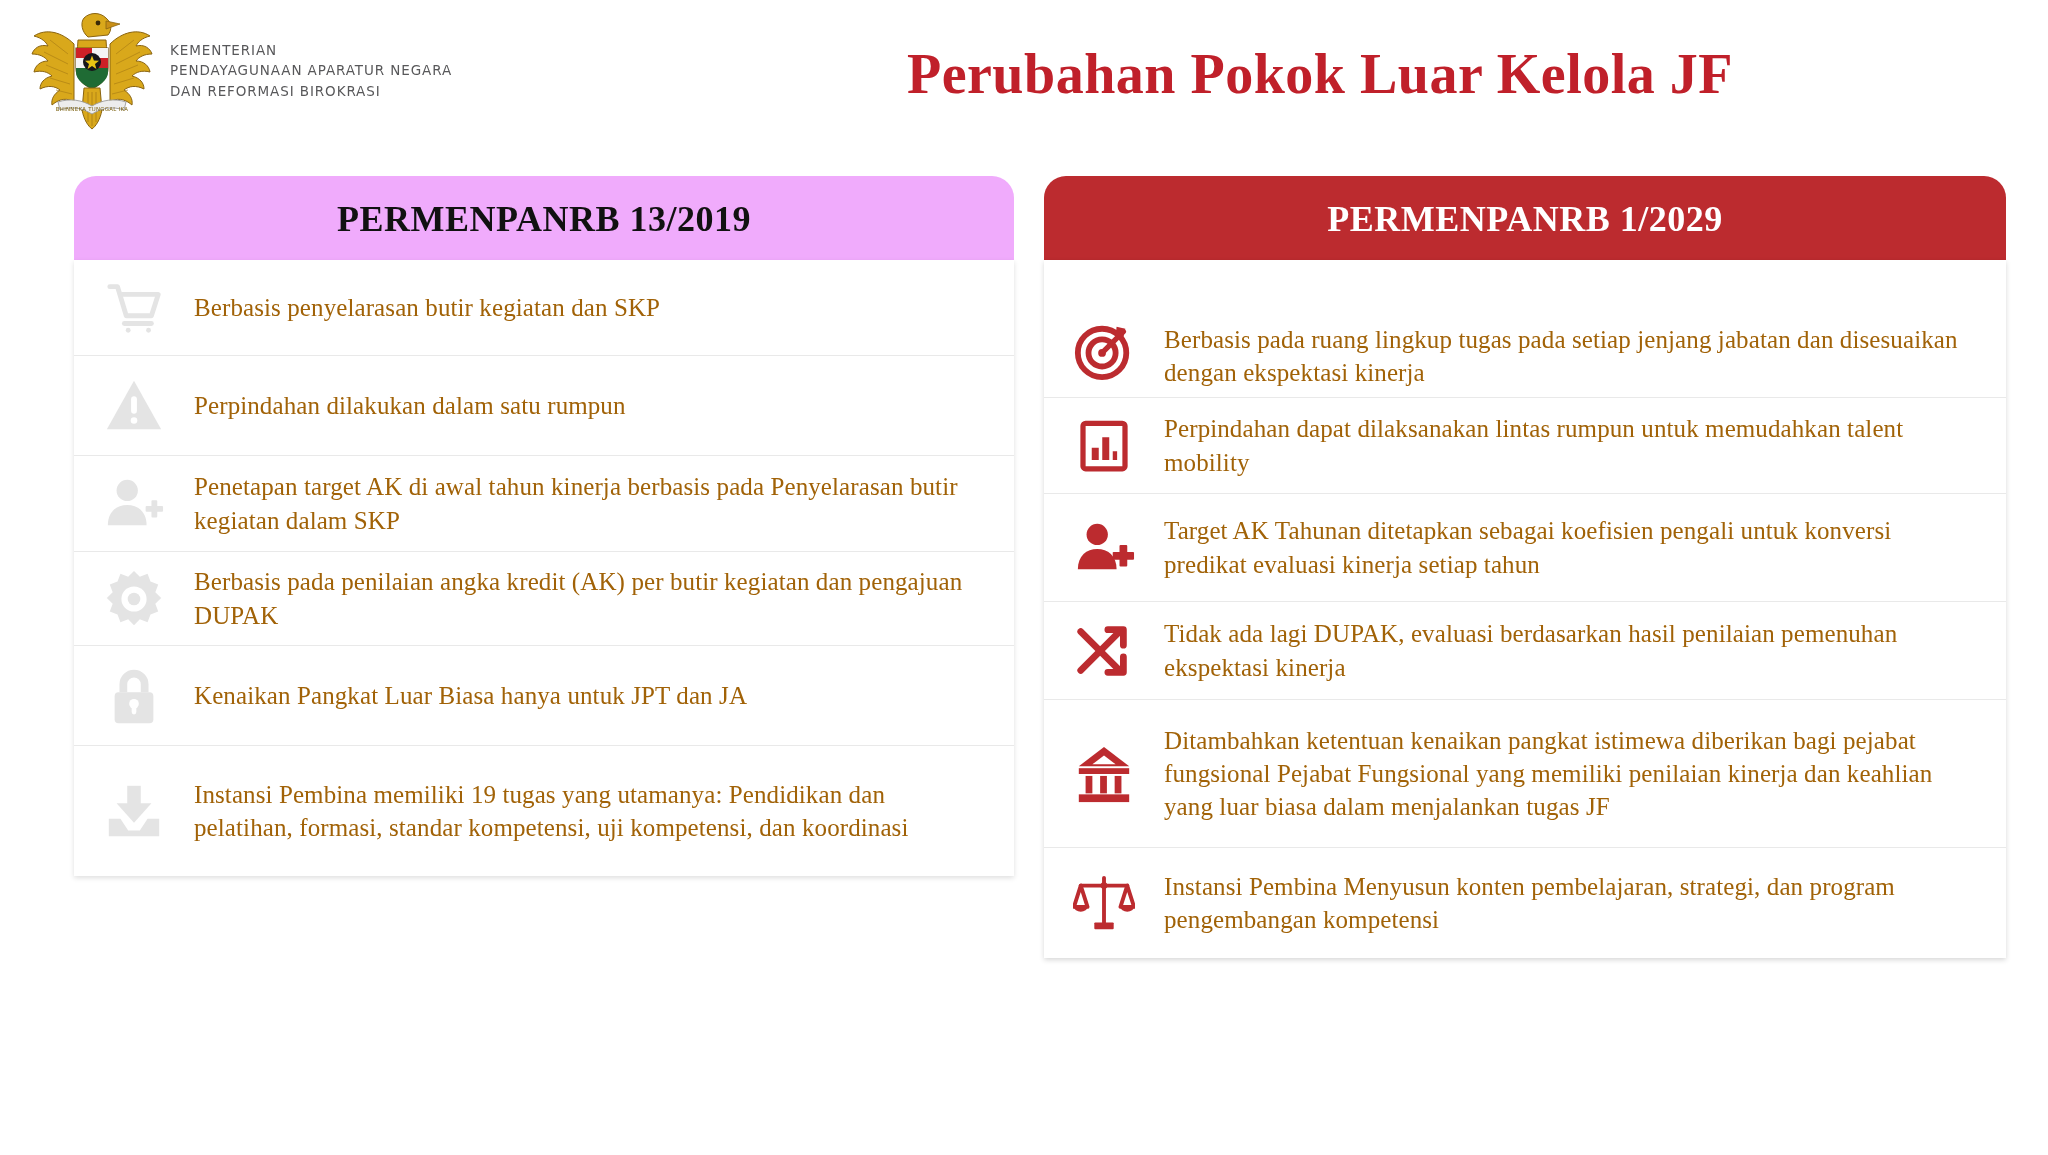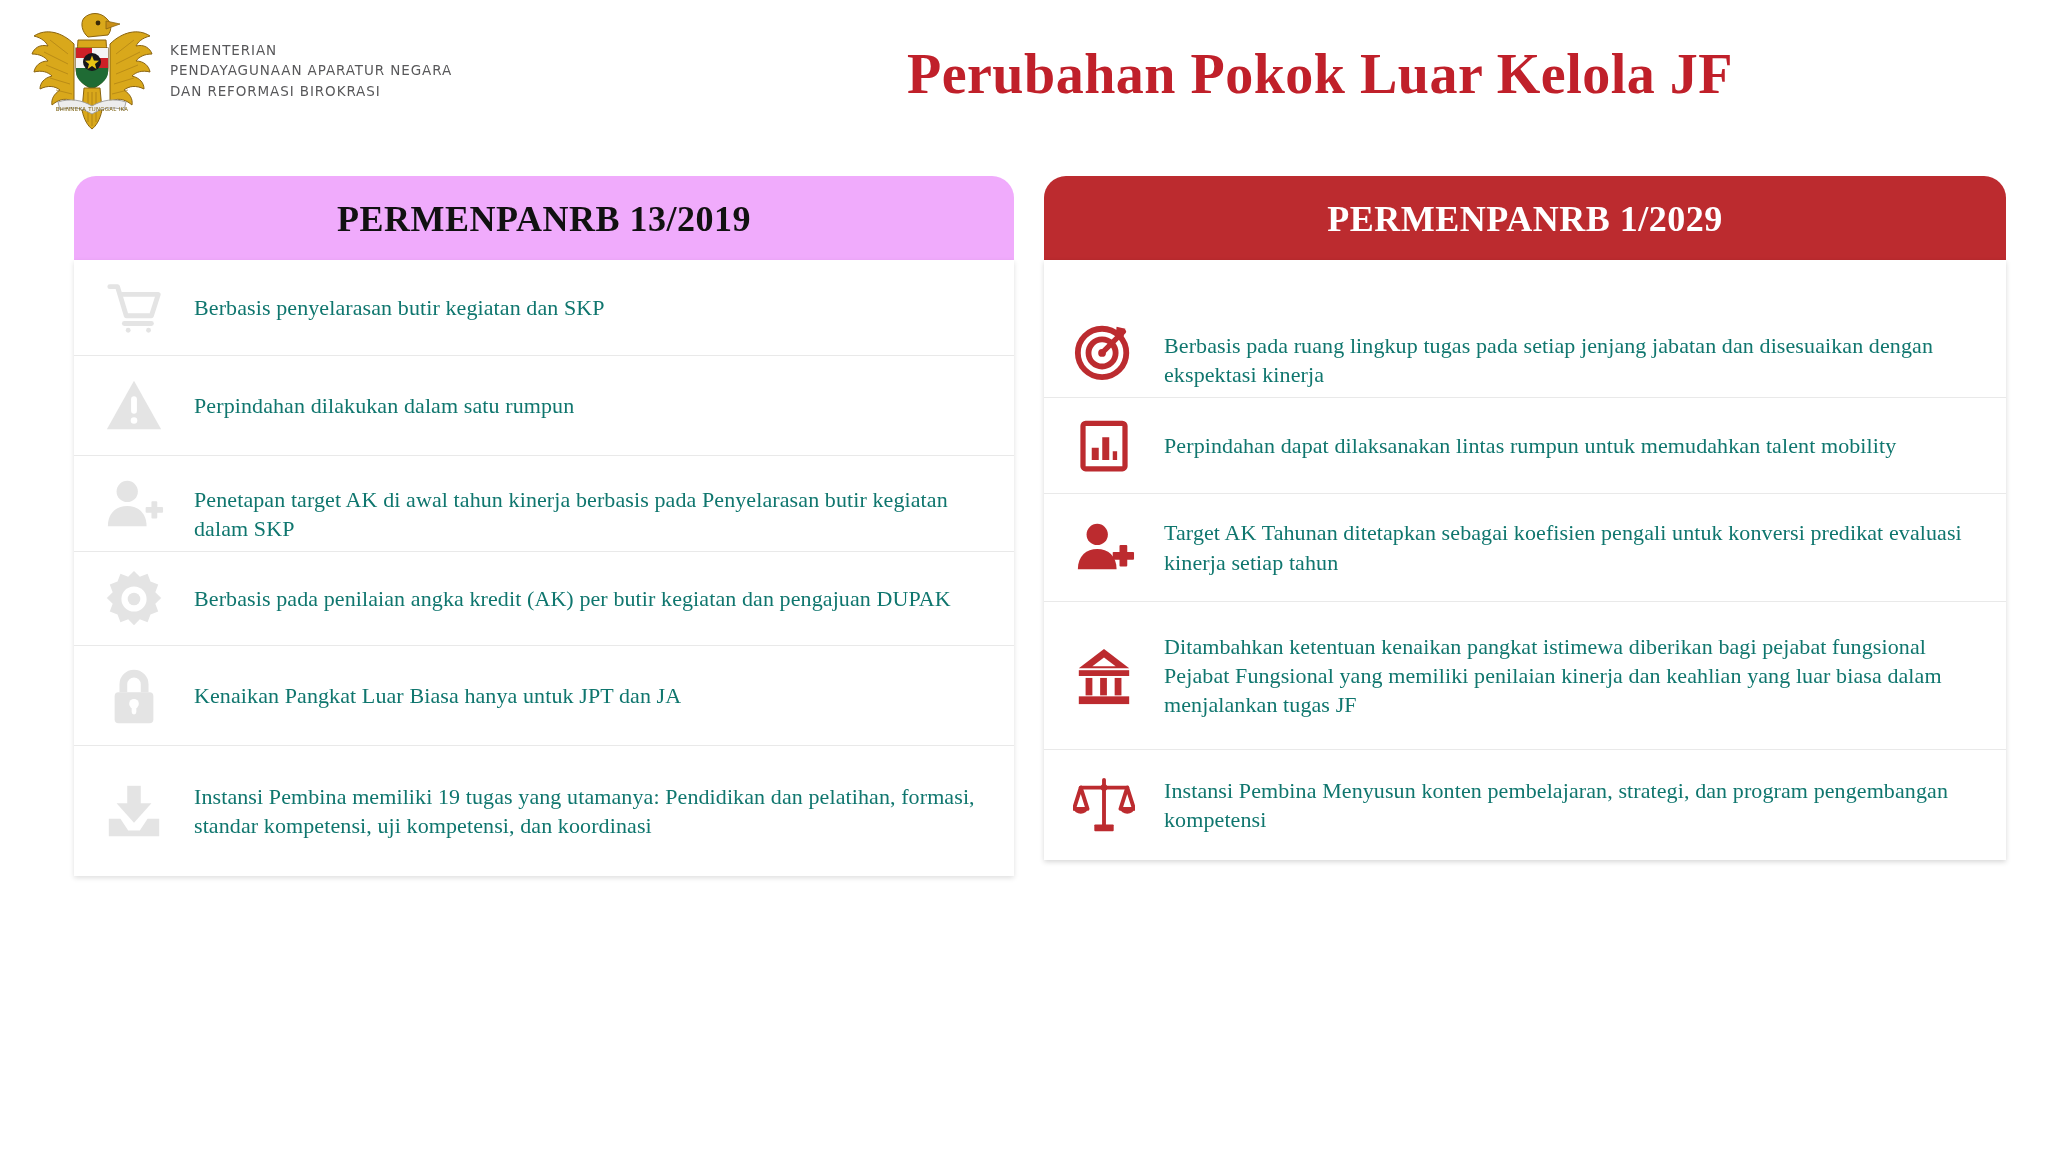--- a/index.html
+++ b/index.html
@@ -108,30 +108,30 @@
   .row-icon {
     flex: 0 0 76px;
     height: 76px;
     display: flex;
     align-items: center;
     justify-content: center;
   }
   .row-icon svg { display: block; }
 
   .row-text {
-    font-size: 22px;
+    font-size: 25px;
     line-height: 1.33;
-    color: #0f766e;
+    color: #a16207;
     letter-spacing: 0.1px;
   }
 
   
   #col-left  .row.h1 { height: 96px; }
   #col-left  .row.h2 { height: 100px; }
-  #col-left  .row.h3 { height: 96px; align-items: flex-end; }
+  #col-left  .row.h3 { height: 96px; }
   #col-left  .row.h4 { height: 94px; }
   #col-left  .row.h5 { height: 100px; }
   #col-left  .row.h6 { height: 130px; }
 
   #col-right .row.r1 { height: 138px; align-items: flex-end; }
   #col-right .row.r2 { height: 96px; }
   #col-right .row.r3 { height: 108px; }
   #col-right .row.r4 { height: 98px; }
   #col-right .row.r5 { height: 148px; }
   #col-right .row.r6 { height: 110px; }
@@ -311,20 +311,31 @@
         <svg width="62" height="62" viewBox="0 0 64 64" fill="#BC2B2F">
           <circle cx="25" cy="18" r="11"></circle>
           <path d="M5 54 C5 40 14 33 25 33 C36 33 45 40 45 54 Z"></path>
           <rect x="41" y="36" width="22" height="8" rx="1"></rect>
           <rect x="48" y="29" width="8" height="22" rx="1"></rect>
         </svg>
       </span>
       <span class="row-text">Target  AK Tahunan ditetapkan sebagai koefisien pengali  untuk  konversi predikat evaluasi kinerja  setiap tahun</span>
     </div>
 
+    <div class="row r4">
+      <span class="row-icon">
+        <svg width="62" height="62" viewBox="0 0 64 64" fill="none" stroke="#BC2B2F" stroke-width="7" stroke-linecap="round">
+          <path d="M8 12 L48 52"></path>
+          <path d="M8 52 L48 12"></path>
+          <path d="M36 10 L52 10 L52 26" stroke-linejoin="round"></path>
+          <path d="M36 54 L52 54 L52 38" stroke-linejoin="round"></path>
+        </svg>
+      </span>
+      <span class="row-text">Tidak ada lagi DUPAK, evaluasi berdasarkan hasil penilaian pemenuhan ekspektasi kinerja</span>
+    </div>
 
     <div class="row r5">
       <span class="row-icon">
         <svg width="62" height="62" viewBox="0 0 64 64" fill="#BC2B2F">
           <path d="M32 4 L58 24 H6 Z"></path>
           <path d="M32 13 L44 22 H20 Z" fill="#FFFFFF"></path>
           <rect x="6" y="26" width="52" height="6"></rect>
           <rect x="13" y="34" width="7" height="18"></rect>
           <rect x="28" y="34" width="7" height="18"></rect>
           <rect x="43" y="34" width="7" height="18"></rect>

